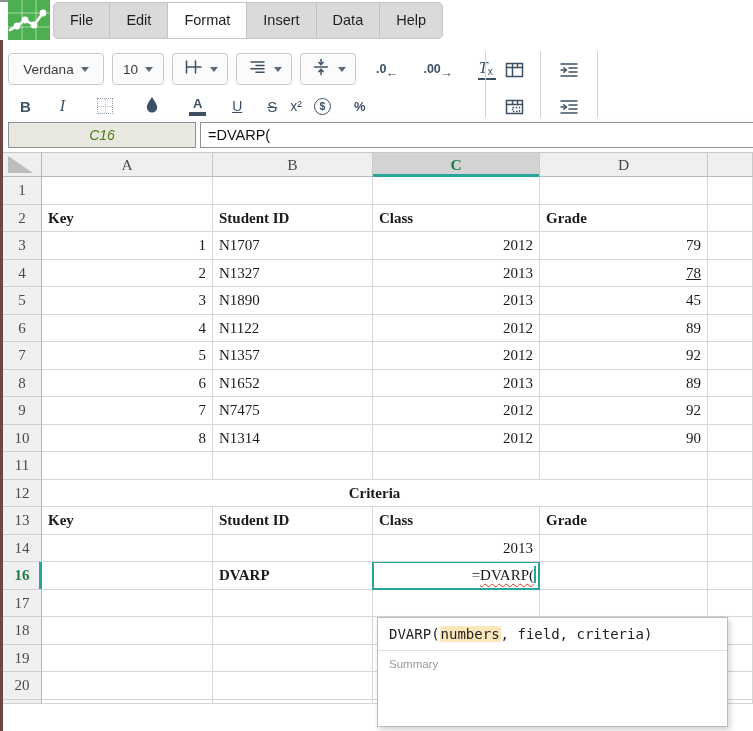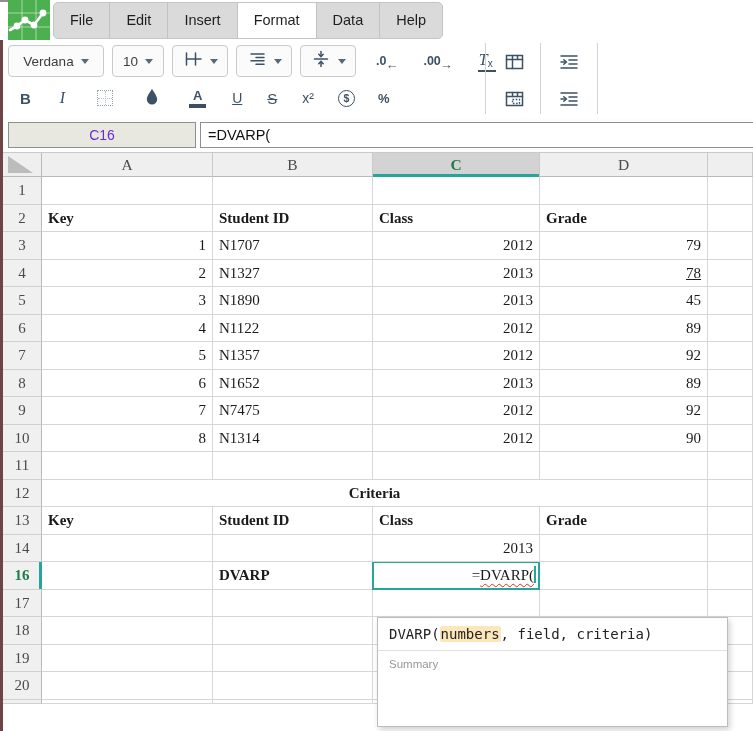--- a/index.html
+++ b/index.html
@@ -16,21 +16,21 @@
   .logo { position:absolute; left:0; top:0; width:42px; height:40px; background:#4caf50; }
   .logo svg { display:block; }
   .menustrip { position:absolute; left:45px; top:2px; height:37px; display:inline-flex;
                background:#dadada; border:1px solid #c5c5c5; border-radius:5px; overflow:hidden; }
   .menu-item { padding:0 16px; line-height:35px; font-size:14.5px; color:#1f1f1f;
                border-right:1px solid #c2c2c2; cursor:default; white-space:nowrap; }
   .menu-item:last-child { border-right:none; }
   .menu-item.active { background:#ffffff; }
 
   
-  .toolbar { position:absolute; left:3px; top:40px; width:750px; height:78px; background:#fff; }
+  .toolbar { position:absolute; left:3px; top:48px; width:750px; height:78px; background:#fff; }
   .tb-row { position:absolute; left:0; right:0; display:flex; align-items:center; }
   .tb-row1 { top:4px; height:34px; }
   .tb-row2 { top:42px; height:32px; }
   .dd { display:inline-flex; align-items:center; justify-content:center; height:32px;
         border:1px solid #c9c9c9; border-radius:4px; background:#fbfbfb; margin-right:8px;
         color:#3c3c3c; font-family:"Liberation Sans",sans-serif; }
   .dd-font { width:96px; margin-left:5px; font-size:13.5px; }
   .dd-size { width:52px; font-size:13.5px; }
   .dd-icon { width:56px; }
   .caret { width:0; height:0; border-left:4px solid transparent; border-right:4px solid transparent;
@@ -57,21 +57,21 @@
   .borders-icon::after  { content:""; position:absolute; top:7px; left:0; right:0; border-top:1px dotted #b6c2cc; }
   .circle-cur { width:17px; height:17px; border:1.5px solid #3d5166; border-radius:50%;
                 display:flex; align-items:center; justify-content:center; font-size:10.5px; font-weight:bold; }
   .tb-sep { position:absolute; top:3px; bottom:4px; width:1px; background:#d2d2d2; }
   .tb-right-ic { position:absolute; width:38px; height:30px; display:flex; align-items:center; justify-content:center; }
 
   
   .formulabar { position:absolute; left:3px; top:118px; width:750px; height:34px; background:#fdfdfd;
                 display:flex; align-items:center; }
   .namebox { width:188px; height:26px; margin-left:5px; background:#e8e8e1; border:1px solid #8f8f8f;
-             text-align:center; line-height:24px; font-size:14px; color:#6d28d9; }
+             text-align:center; line-height:24px; font-size:14px; color:#4d7c0f;font-style:italic; }
   .fx { flex:1; height:26px; margin-left:4px; border:1px solid #8f8f8f; border-right:none; background:#fff;
         line-height:24px; padding-left:7px; font-size:14.5px; color:#111; }
 
   
   .grid { position:absolute; left:3px; top:152px; width:750px; height:579px; background:#fff; }
   .g-row { display:flex; height:27.5px; overflow:hidden; }
   .g-row.partial { height:4px; }
   .g-hrow { height:25px; border-top:1px solid #c9c9c9; }
   .g-corner { width:39px; background:#efefef; border-right:1px solid #b9b9b9; border-bottom:1px solid #b9b9b9;
               position:relative; flex:none; }
@@ -128,22 +128,22 @@
         <polyline points="2,30 9,26 17,20 26,25 35,13" stroke="#ffffff" stroke-width="2.6" fill="none" stroke-linejoin="round" stroke-linecap="round"></polyline>
         <circle cx="9" cy="26" r="3.4" fill="#ffffff"></circle>
         <circle cx="17" cy="20" r="3.4" fill="#ffffff"></circle>
         <circle cx="26" cy="25" r="3.4" fill="#ffffff"></circle>
         <circle cx="35" cy="13" r="3.4" fill="#ffffff"></circle>
       </svg>
     </div>
     <nav class="menustrip">
       <div class="menu-item">File</div>
       <div class="menu-item">Edit</div>
+      <div class="menu-item active">Format</div>
       <div class="menu-item">Insert</div>
-      <div class="menu-item active">Format</div>
       <div class="menu-item">Data</div>
       <div class="menu-item">Help</div>
     </nav>
   </div>
 
   <div class="toolbar">
     <div class="tb-row tb-row1">
       <div class="dd dd-font">
         <span>Verdana</span>
         <span class="caret"></span>
@@ -222,21 +222,21 @@
           <span class="a lbl">A</span>
           <span class="bar"></span>
         </span>
       </div>
       <div class="ic" style="margin:0 13px">
           <span class="lbl u-lbl">U</span>
         </div>
       <div class="ic" style="margin:0 12px">
           <span class="lbl s-lbl">S</span>
         </div>
-      <div class="ic" style="margin:0 13px">
+      <div class="ic" style="margin:0 1px">
           <span class="lbl sup-lbl">x²</span>
         </div>
       <div class="ic" style="margin:0 11px">
           <span class="circle-cur lbl">$</span>
         </div>
       <div class="ic" style="margin:0 12px">
           <span class="lbl pct-lbl">%</span>
         </div>
     </div>
 

